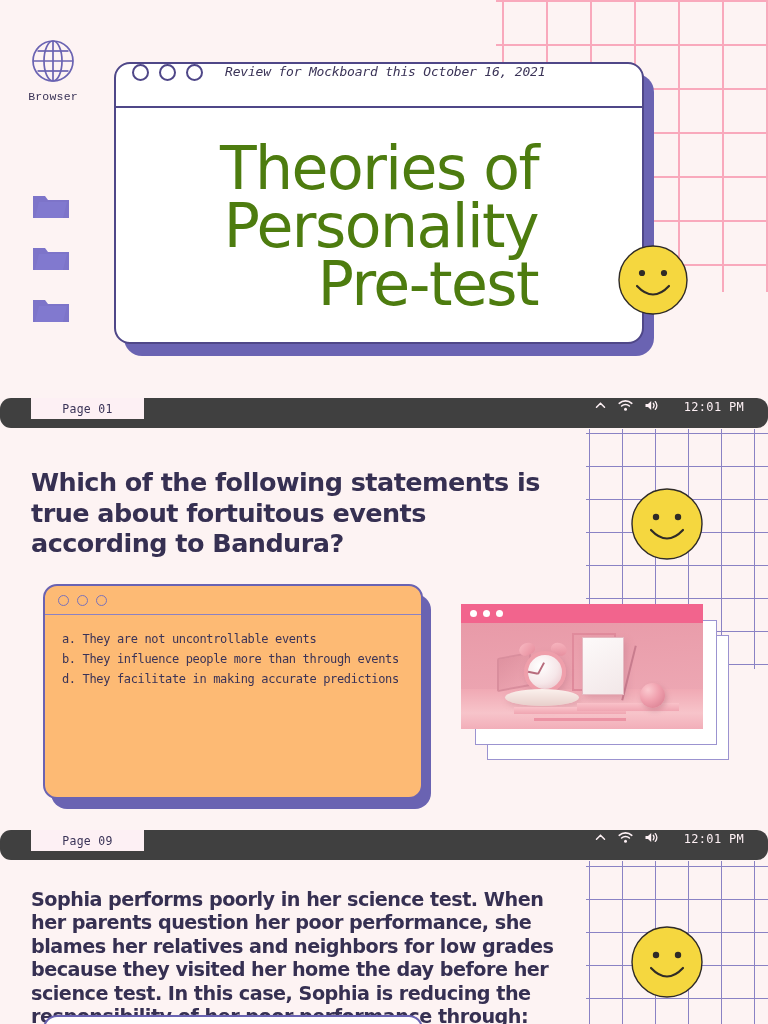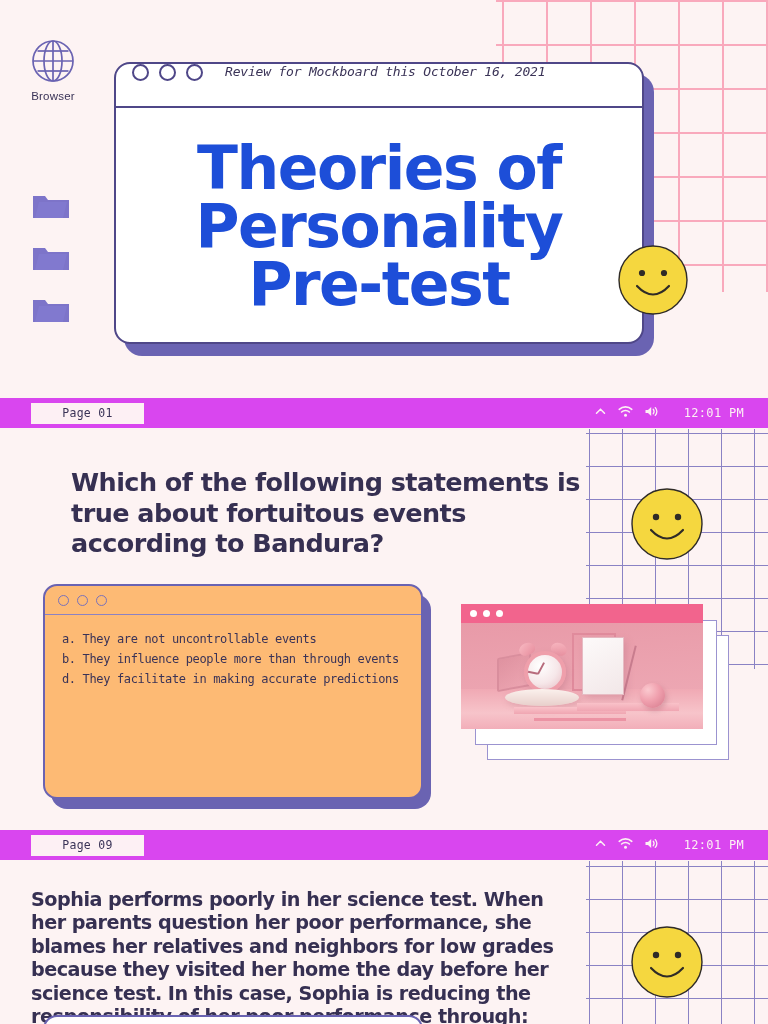--- a/index.html
+++ b/index.html
@@ -45,21 +45,21 @@
   .browser-icon-wrap {
     position: absolute;
     left: 22px; top: 38px;
     width: 62px;
     text-align: center;
   }
   .globe-icon { display: block; margin: 0 auto; }
   .browser-label {
     display: block;
     margin-top: 2px;
-    font-family: Liberation Sans, sans-serif;
+    font-family: Liberation Mono, monospace;
     font-size: 11.5px;
     color: #3a3357;
     letter-spacing: 0.2px;
   }
 
   .folders {
     position: absolute;
     left: 31px; top: 192px;
     display: flex;
     flex-direction: column;
@@ -113,45 +113,46 @@
     white-space: nowrap;
   }
   .win-title .content {
     height: 236px;
     display: flex;
     align-items: center;
     justify-content: center;
   }
   .big-title {
     font-family: "DejaVu Sans", sans-serif;
-    font-weight: bold;
+    font-weight: normal;
     font-size: 60px;
     line-height: 0.97;
-    text-align: center;
-    color: #1d4ed8;
+    text-align: right;
+    color: #4d7c0f;
     letter-spacing: -1.5px;
     padding: 0 14px;
   }
 
   .smiley-1 {
     position: absolute;
     left: 616px; top: 243px;
     z-index: 5;
   }
 
   
   .statusbar {
     position: absolute;
     left: 0;
     width: 768px;
     height: 30px;
-    background: #d946ef;
-    display: flex;
-    align-items: center;
+    background: #404040;
+    display: flex;
+    align-items: flex-start;
     z-index: 20;
+    border-radius: 11px;
   }
   .page-badge {
     margin-left: 31px;
     width: 113px;
     height: 21px;
     background: #fdf0f4;
     display: flex;
     align-items: center;
     justify-content: center;
     font-family: "DejaVu Sans Mono", monospace;
@@ -200,21 +201,20 @@
   .q-text {
     position: absolute;
     left: 31px; top: 38px;
     width: 520px;
     font-family: "DejaVu Sans", sans-serif;
     font-weight: bold;
     font-size: 25.5px;
     line-height: 1.20;
     color: #363052;
     letter-spacing: -0.55px;
-    margin-left: 40px;
   }
 
   .smiley-2 {
     position: absolute;
     left: 629px; top: 57px;
   }
 
   
   .win-ans {
     position: absolute;

